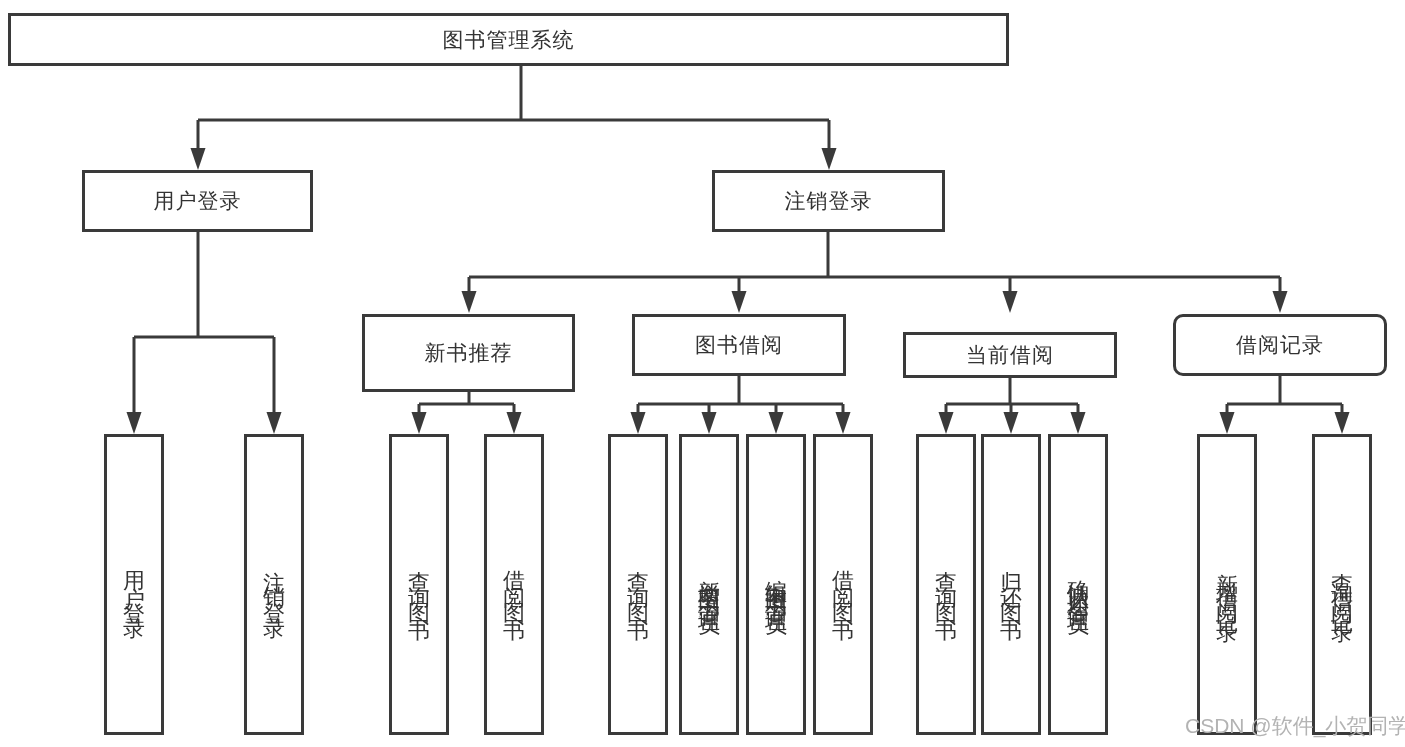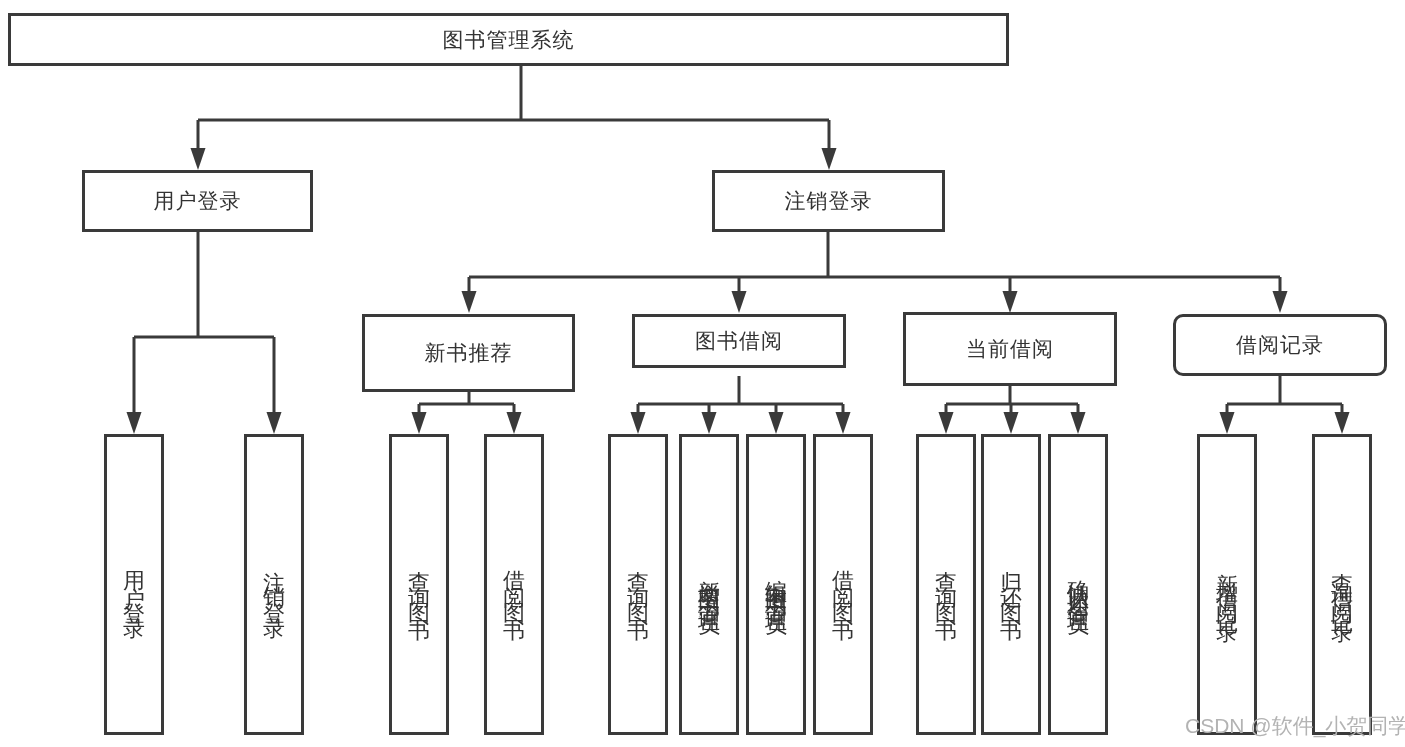--- a/index.html
+++ b/index.html
@@ -41,22 +41,22 @@
     z-index: 10;
   }
   .h-node { font-size: 21px; letter-spacing: 1px; }
 
   .root-node   { left: 8px;   top: 13px;  width: 1001px; height: 53px; }
 
   .n-user-login { left: 82px;  top: 170px; width: 231px; height: 62px; }
   .n-book-mgmt  { left: 712px; top: 170px; width: 233px; height: 62px; }
 
   .n-new-book   { left: 362px;  top: 314px; width: 213px; height: 78px; }
-  .n-borrowing  { left: 632px;  top: 314px; width: 214px; height: 54px; }
-  .n-current    { left: 903px;  top: 312px; width: 214px; height: 74px; }
+  .n-borrowing  { left: 632px;  top: 314px; width: 214px; height: 62px; }
+  .n-current    { left: 903px;  top: 332px; width: 214px; height: 46px; }
   .n-records    { left: 1173px; top: 314px; width: 214px; height: 62px; border-radius: 10px; }
 
   .leaf { top: 434px; width: 60px; height: 301px; }
   .v-label {
     writing-mode: vertical-rl;
     text-orientation: mixed;
     font-size: 22px;
     line-height: 1;
     white-space: nowrap;
   }

